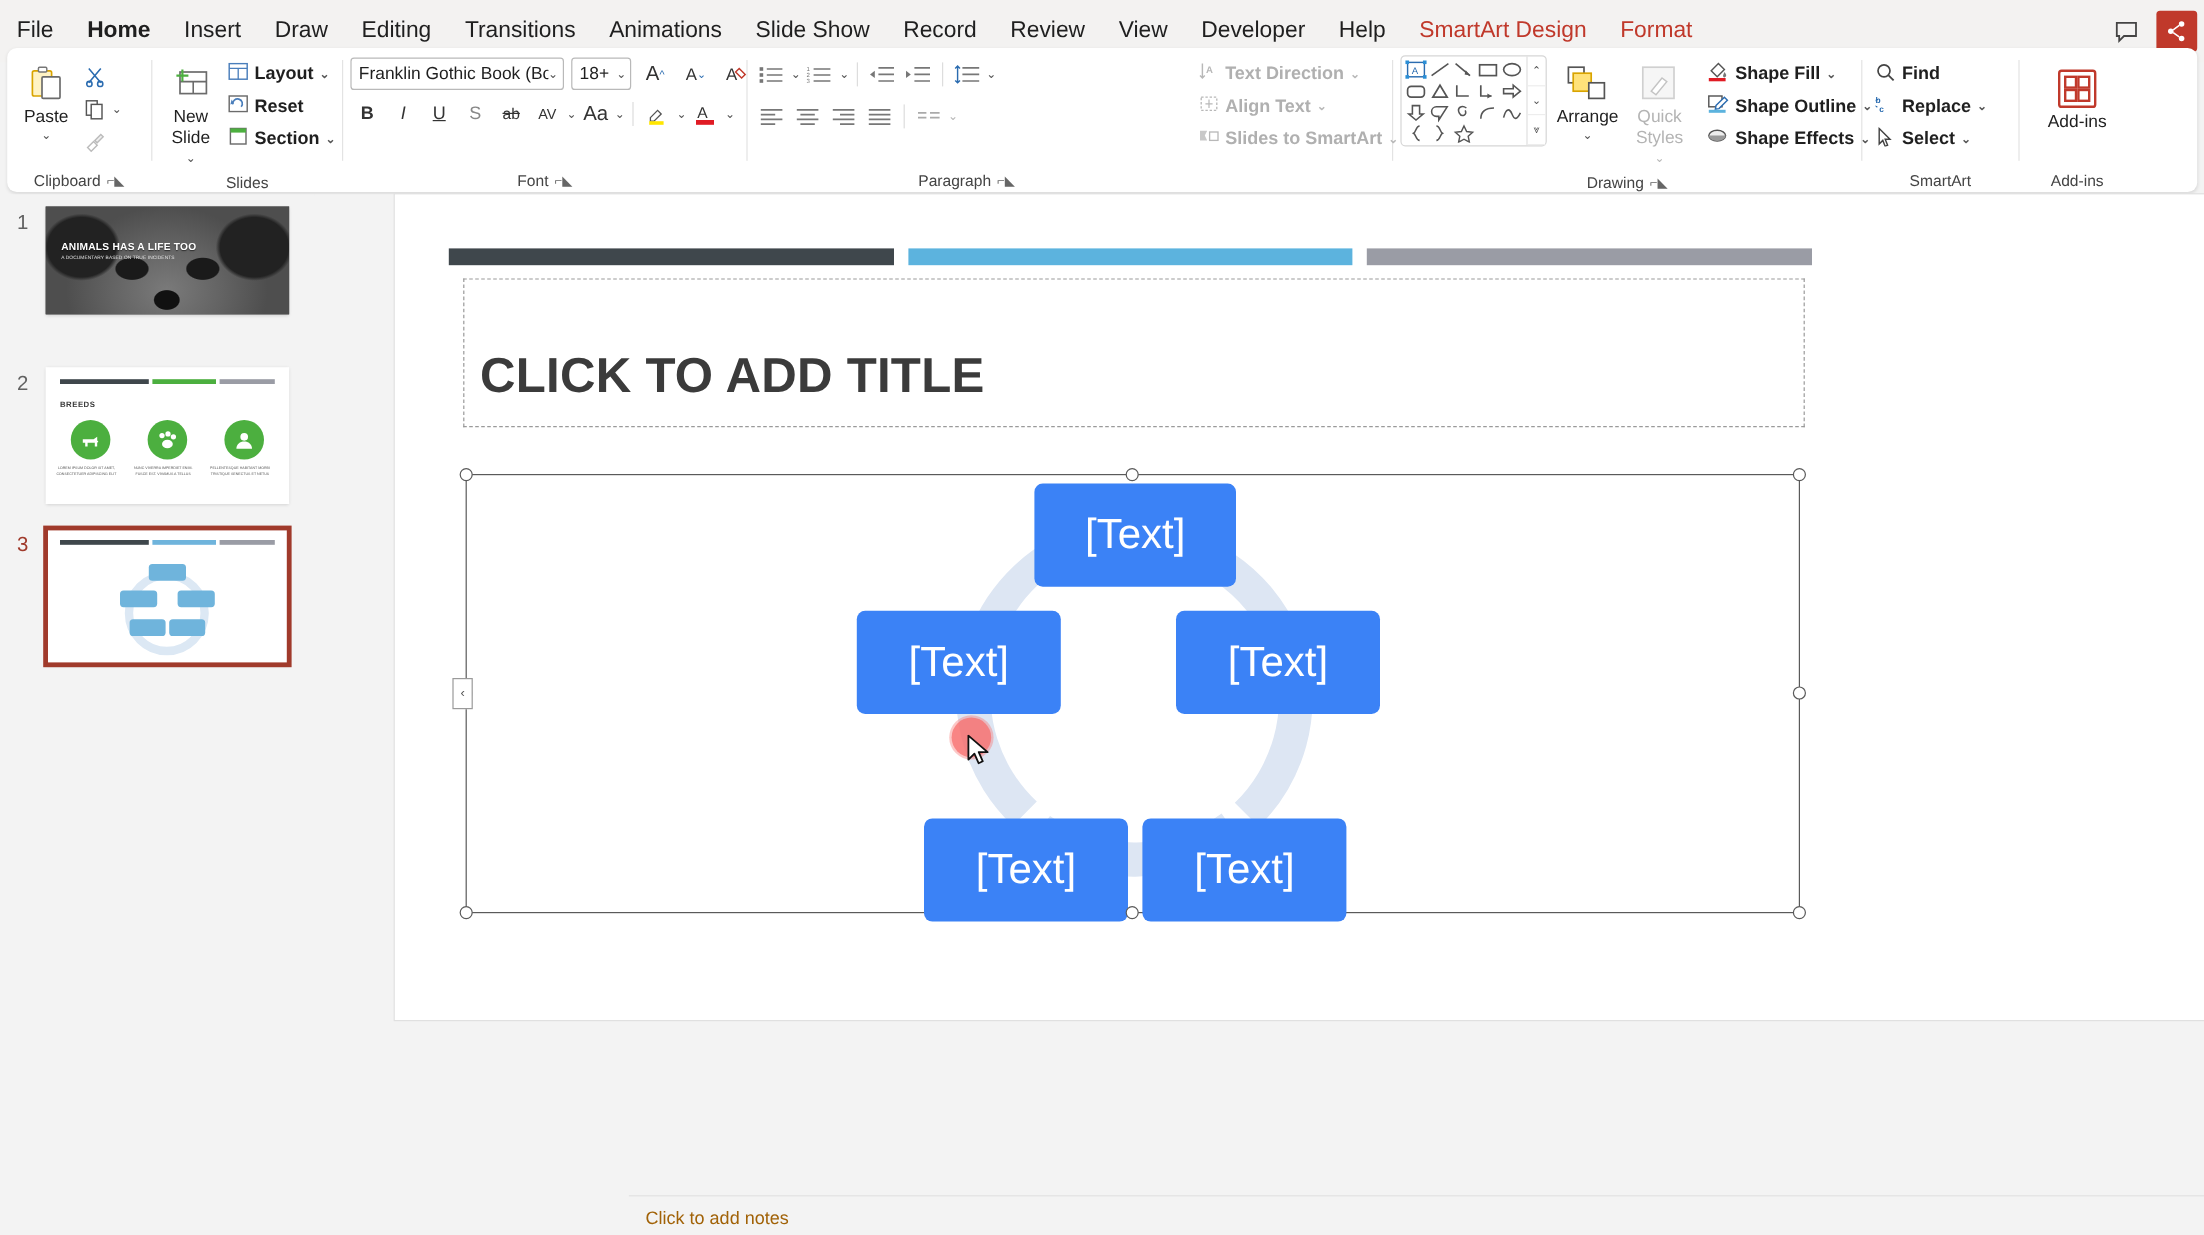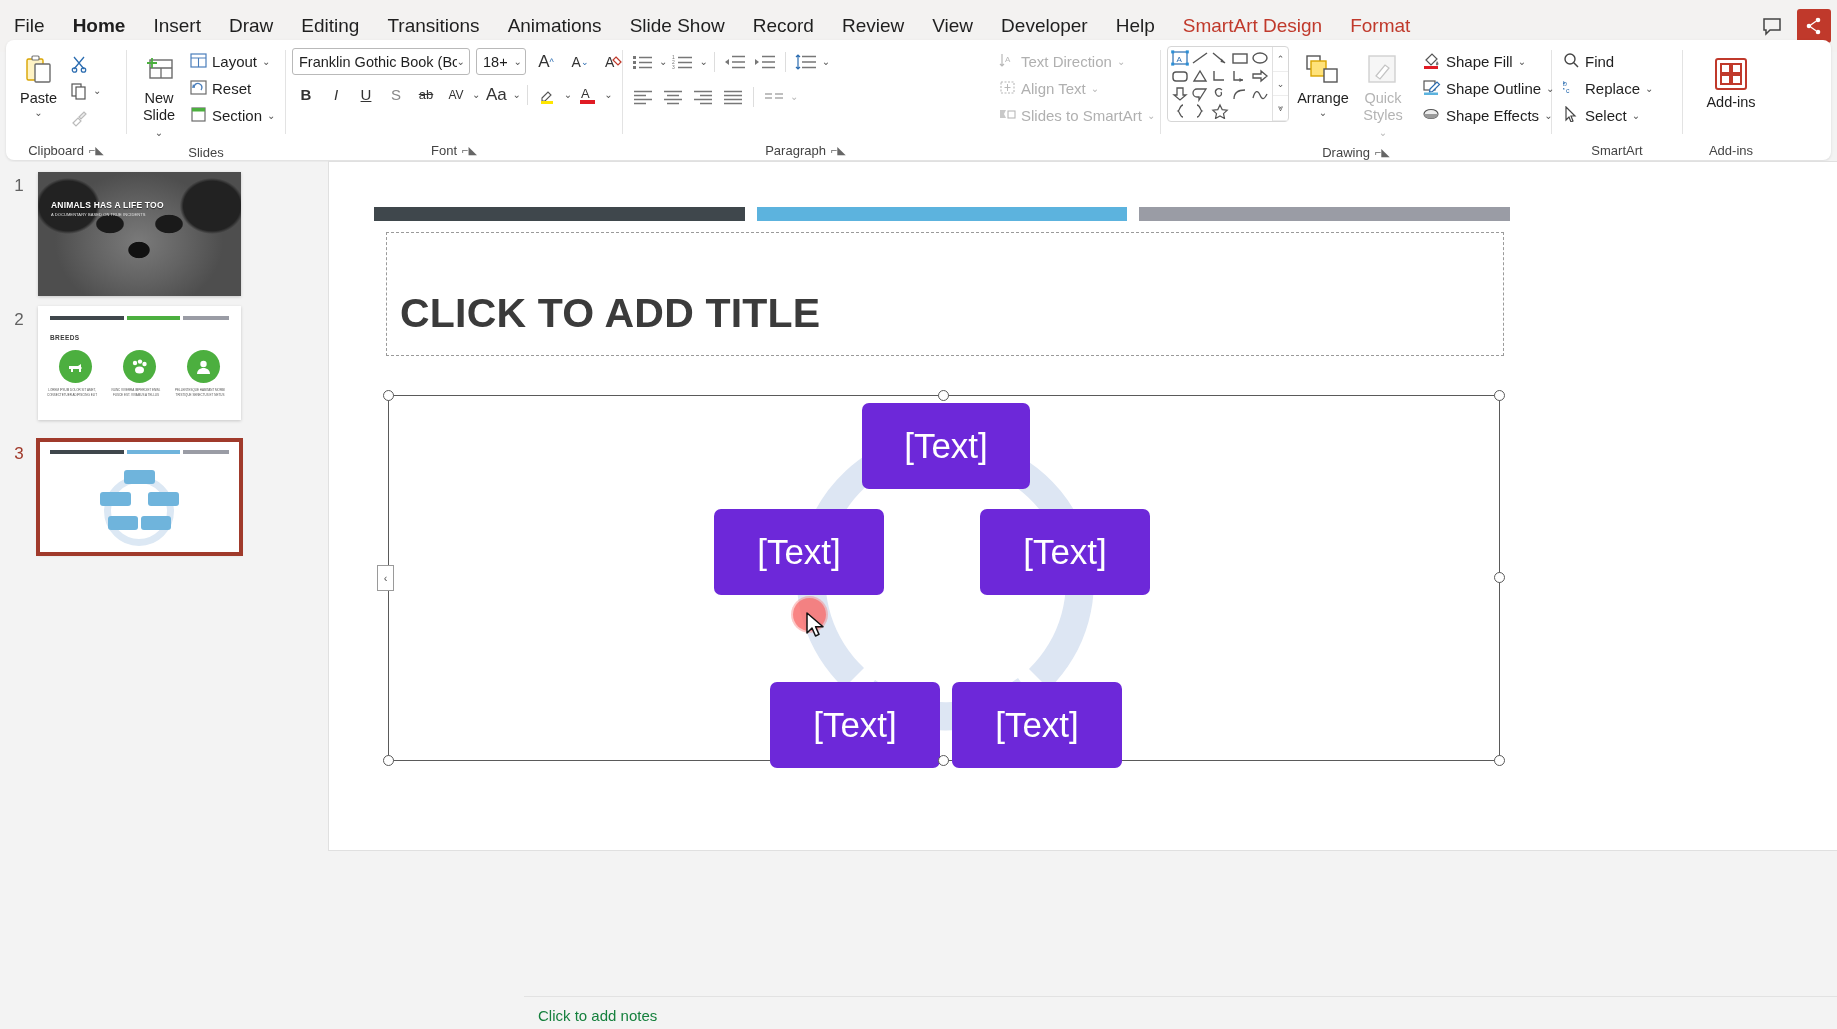--- a/index.html
+++ b/index.html
@@ -63,20 +63,21 @@
     padding: 4px 8px; font-size: 14px; color: #1F1F1F; min-width: 52px;
   }
   .bigbtn .glyph { height: 40px; display: flex; align-items: center; justify-content: center; }
   .bigbtn .cap { text-align: center; line-height: 1.15; font-size: 14.5px; }
   .bigbtn.dim { color: #B4B4B4; }
 
   .smallrow {
     display: flex; align-items: center; gap: 5px;
     height: 27px; padding: 0 5px; font-size: 15px; color: #1F1F1F;
     white-space: nowrap;
+    font-weight: bold;
   }
   .smallrow.dim { color: #B0B0B0; }
   .chev { font-size: 10px; color: #555; }
   .chev.dim { color: #B8B8B8; }
 
   .iconbtn {
     width: 28px; height: 27px; display: flex; align-items: center; justify-content: center;
     font-size: 15px; color: #333;
   }
 
@@ -214,40 +215,40 @@
   .hML { left: -6px; top: 50%; margin-top: -6px; } .hMR { right: -6px; top: 50%; margin-top: -6px; }
   .satab {
     position: absolute; left: -12px; top: 50%; margin-top: -13px;
     width: 17px; height: 26px; background: #fff; border: 1px solid #9A9A9A;
     display: flex; align-items: center; justify-content: center;
     font-size: 11px; color: #555;
   }
 
   .cyclewrap { position: absolute; inset: 0; }
   .sabox {
-    position: absolute; background: #6d28d9; border-radius: 7px;
+    position: absolute; background: #3b82f6; border-radius: 7px;
     display: flex; align-items: center; justify-content: center;
     color: #fff; font-size: 35px;
   }
 
   
   .clickdot {
     position: absolute; left: 531px; top: 436px; width: 33px; height: 33px;
     border-radius: 50%; background: #F8706F; opacity: .85;
     box-shadow: 0 0 0 2px rgba(248,112,111,.45);
   }
   .cursor { position: absolute; left: 543px; top: 450px; }
 
   
   .notesbar {
     position: absolute; left: 262px; right: 0; bottom: 0; height: 33px;
     background: #F3F3F3; border-top: 1px solid #E2E2E2;
   }
   .notestxt {
-    position: absolute; left: 14px; top: 10px; font-size: 15px; color: #15803d;
+    position: absolute; left: 14px; top: 10px; font-size: 15px; color: #a16207;
   }
 </style>
 </head>
 <body>
 
 <div class="titlesliver"></div>
 
 <div class="tabbar">
   <div class="tab">File</div>
   <div class="tab active">Home</div>
@@ -749,21 +750,21 @@
       </div>
     </div>
     <div class="rgroup-label">Add-ins</div>
   </div>
 </div>
 
 <div class="thumbpane">
 
   <div class="thumbrow" style="top:10px">
     <div class="thumbnum">1</div>
-    <div class="thumb t1" style="height:124px">
+    <div class="thumb t1" style="height:90px">
       <div class="dogimg"></div>
       <div class="cap1">ANIMALS HAS A LIFE TOO</div>
       <div class="cap2">A DOCUMENTARY BASED ON TRUE INCIDENTS</div>
     </div>
   </div>
 
   <div class="thumbrow" style="top:144px">
     <div class="thumbnum">2</div>
     <div class="thumb t2" style="height:114px">
       <div class="tbars">

